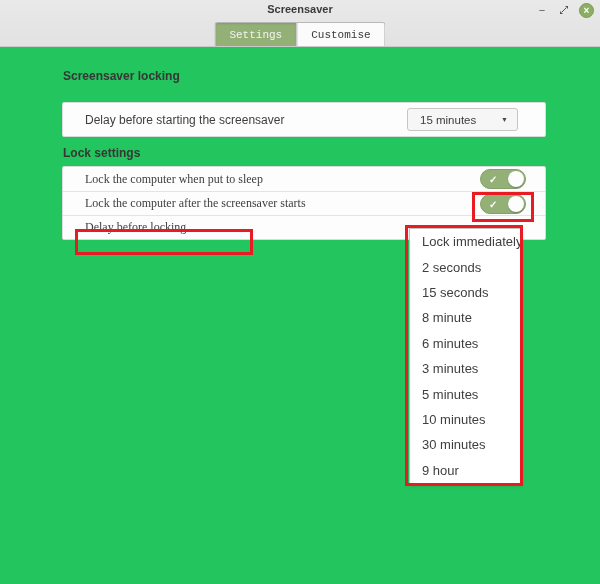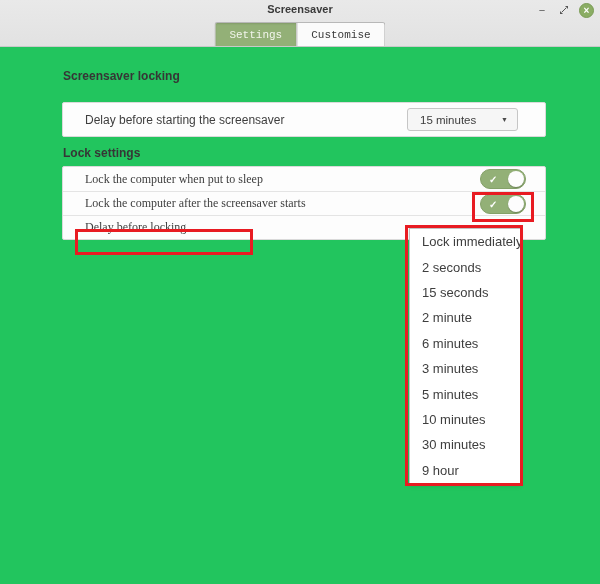--- a/index.html
+++ b/index.html
@@ -178,21 +178,21 @@
     <div class="row">
       <span class="row-label">Delay before locking</span>
       <span class="row-spacer"></span>
     </div>
   </div>
 
   <div class="popup-menu">
     <div class="menu-item">Lock immediately</div>
     <div class="menu-item">2 seconds</div>
     <div class="menu-item">15 seconds</div>
-    <div class="menu-item">2 minute</div>
+    <div class="menu-item">8 minute</div>
     <div class="menu-item">6 minutes</div>
     <div class="menu-item">3 minutes</div>
     <div class="menu-item">5 minutes</div>
     <div class="menu-item">10 minutes</div>
     <div class="menu-item">30 minutes</div>
     <div class="menu-item">9 hour</div>
   </div>
 
   <div class="annotation" id="annotation-toggle"></div>
   <div class="annotation" id="annotation-label"></div>

